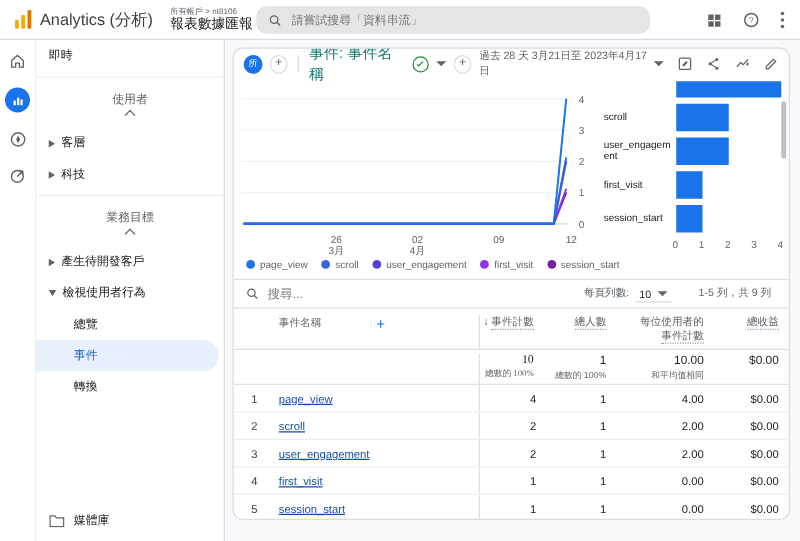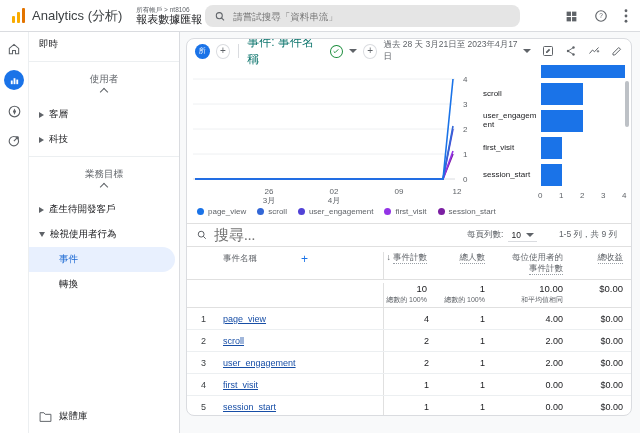--- a/index.html
+++ b/index.html
@@ -80,35 +80,35 @@
   .bar-label.clipped { visibility:hidden; }
   .bar-rect { background:#1a73e8; }
   .bar-axis { position:relative; height:12px; margin-top:3px; }
   .bar-axis span { position:absolute; font-size:8px; color:#5f6368; }
   .vscroll { position:absolute; right:2px; top:18px; width:4px; height:46px; background:#bdc1c6; border-radius:2px; cursor:pointer; }
 
   
   .tbl { border-top:1px solid #e0e0e0; }
   .tbl-toolbar { height:22px; display:flex; align-items:center; padding:0 10px; gap:8px; }
   .tbl-search { display:flex; align-items:center; gap:7px; flex:1; }
-  .tbl-search input { border:none; outline:none; font-size:15px; color:#5f6368; width:120px; font-family:Liberation Serif, serif; }
+  .tbl-search input { border:none; outline:none; font-size:10px; color:#5f6368; width:120px; font-family:Liberation Sans, sans-serif; }
   .rpp { display:flex; align-items:center; gap:5px; font-size:8.5px; color:#5f6368; }
   .rpp-select { display:flex; align-items:center; gap:5px; border-bottom:1px solid #dadce0; padding:1px 3px;
     cursor:pointer; color:#202124; }
   .pag { font-size:8.5px; color:#5f6368; margin-left:14px; margin-right:4px; }
 
   .grid-row { display:grid; grid-template-columns:28px 160px 46px 56px 78px 60px; align-items:center;
     padding:0 8px 0 8px; }
   .thead { border-top:1px solid #e0e0e0; border-bottom:1px solid #e0e0e0; height:34px; align-items:start;
     padding-top:5px; }
   .th { font-size:8.5px; color:#5f6368; }
   .th .dotted { border-bottom:1px dotted #9aa0a6; padding-bottom:1px; }
   .right { text-align:right; }
   .col-count { border-left:1px solid #e0e0e0; align-self:stretch; display:flex; flex-direction:column;
-    justify-content:flex-start; padding-right:2px; }
+    justify-content:flex-start; padding-right:2px;font-family:Liberation Serif, serif; }
   .cell-count-border { border-left:1px solid #e0e0e0; align-self:stretch; display:flex; align-items:center;
     justify-content:flex-end; }
   .name-head { display:flex; align-items:center; }
   .add-col { color:#1a73e8; font-size:12px; margin-left:44px; cursor:pointer; }
   .sort-arrow { font-size:9px; color:#5f6368; margin-right:2px; }
 
   .totals { height:28px; border-bottom:1px solid #e0e0e0; align-items:start; padding-top:3px; }
   .tot-num { font-size:9.5px; color:#202124; }
   .tot-sub { font-size:7px; color:#5f6368; margin-top:1px; }
 
@@ -215,20 +215,21 @@
     <span class="chev-up"></span>
   </div>
   <div class="side-parent">
     <span class="tri-right"></span>
     <span>產生待開發客戶</span>
   </div>
   <div class="side-parent">
     <span class="tri-down"></span>
     <span>檢視使用者行為</span>
   </div>
+  <div class="side-sub">總覽</div>
   <div class="side-sub selected">事件</div>
   <div class="side-sub">轉換</div>
   <div class="side-library">
     <svg width="13" height="11" viewBox="0 0 24 20">
       <path d="M2 3 h7 l2.5 3 H22 v13 H2 Z" fill="none" stroke="#5f6368" stroke-width="1.8"></path>
     </svg>
     <span>媒體庫</span>
   </div>
 </div>
 

